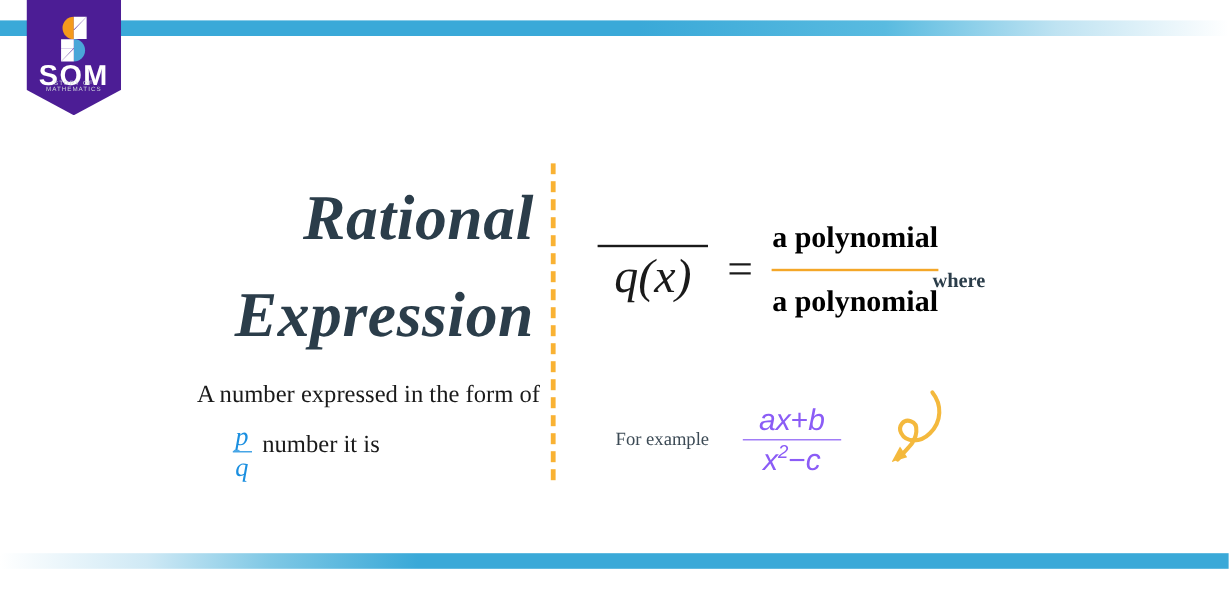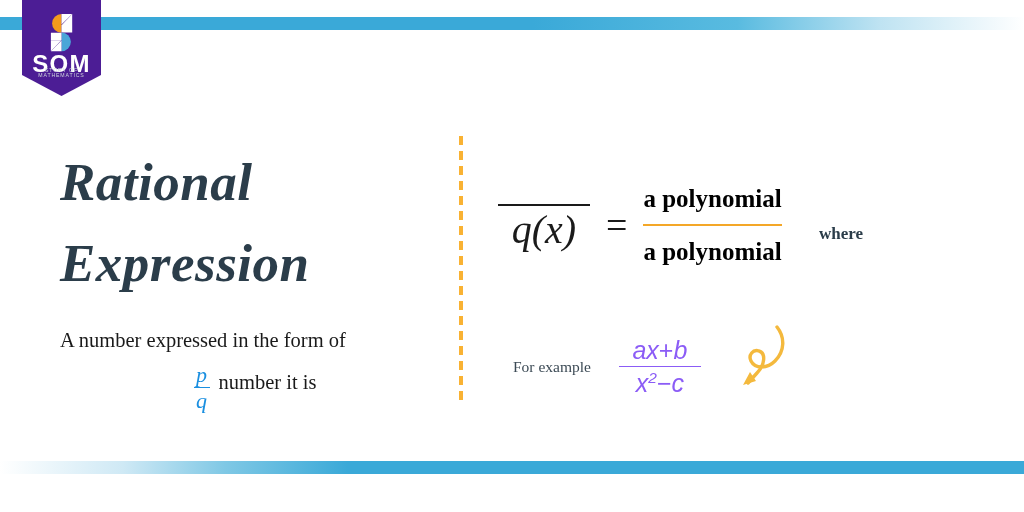--- a/index.html
+++ b/index.html
@@ -89,37 +89,37 @@
     background-size: 4px 15px;
     background-repeat: repeat-y;
   }
 
   
   .title-block {
     position: absolute;
     left: 60px;
     top: 142px;
     width: 385px;
-    text-align: left;
+    text-align: right;
     color: #2b3d4a;
     font-family: "Liberation Serif", serif;
     font-weight: bold;
     font-style: italic;
     font-size: 53px;
     line-height: 1.52;
     letter-spacing: 0.5px;
   }
   .title-line { display: block; white-space: nowrap; }
 
   .desc-block {
     position: absolute;
     left: 60px;
-    top: 325px;
+    top: 314px;
     width: 390px;
-    text-align: left;
+    text-align: right;
     color: #1a1a1a;
     font-family: "Liberation Serif", serif;
     font-size: 20.5px;
     line-height: 1.55;
   }
   .desc-line1 { display: block; }
   .desc-line2 {
     display: flex;
     align-items: center;
     justify-content: center;
@@ -185,21 +185,21 @@
     font-size: 25px;
     min-width: 138px;
   }
   .frac-poly .bar-line {
     border-bottom: 2px solid #f4a728;
     margin: 13px 0;
   }
 
   .where-block {
     position: absolute;
-    left: 819px;
+    left: 777px;
     top: 224px;
     display: flex;
     align-items: center;
     gap: 23px;
   }
   .where-label {
     font-family: "Liberation Serif", serif;
     font-weight: bold;
     font-size: 17px;
     color: #2b3d4a;

